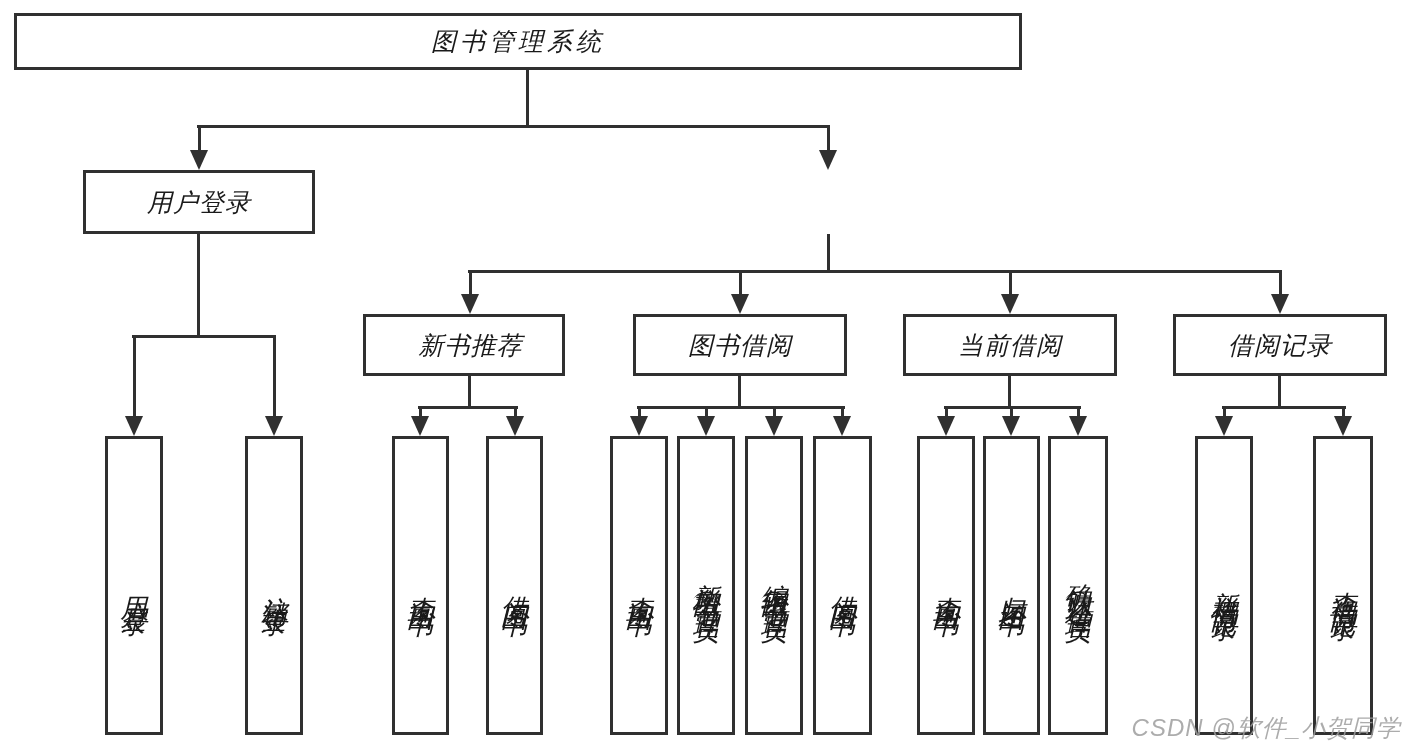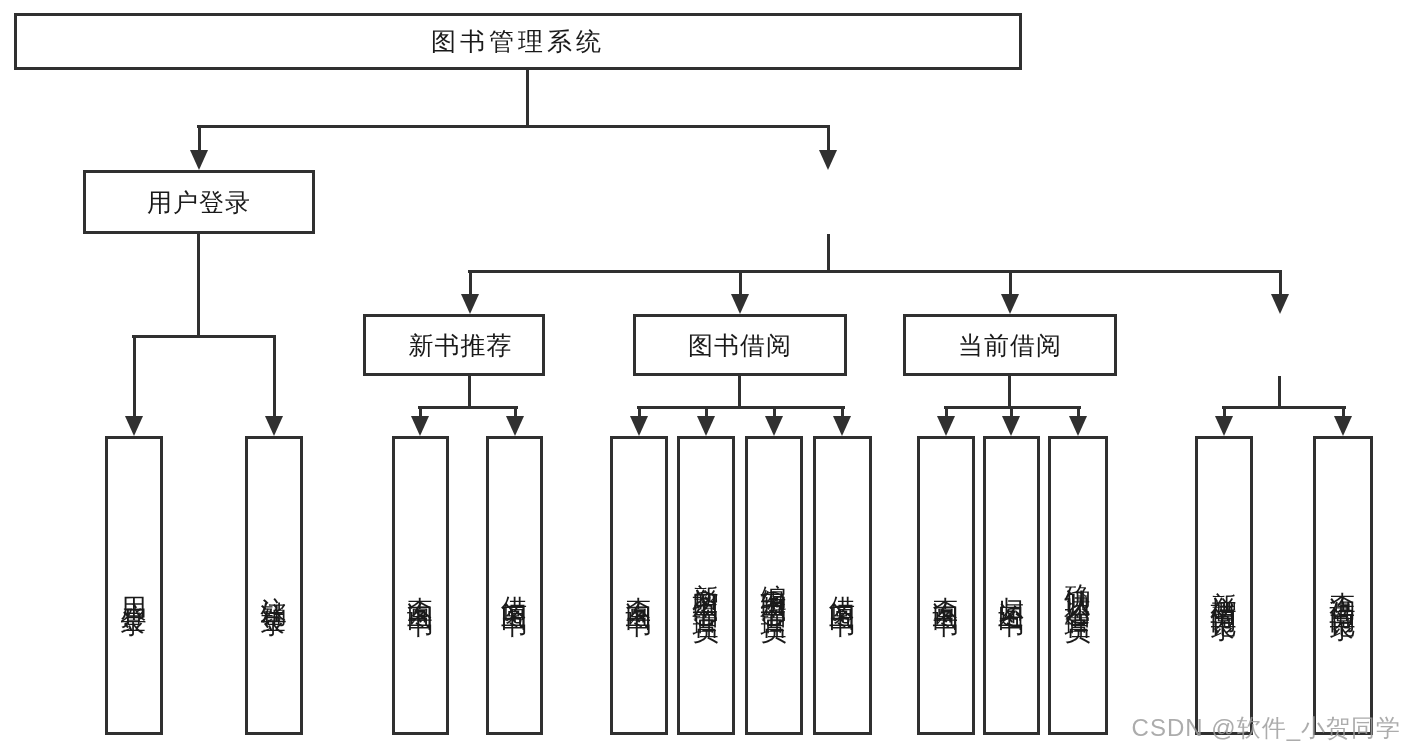--- a/index.html
+++ b/index.html
@@ -2,21 +2,21 @@
 <html><head>
 <meta charset="utf-8">
 <style>
   :root{
     --line:#303030;
     --text:#1a1a1a;
     --bg:#ffffff;
   }
   html,body{margin:0;padding:0;background:var(--bg);}
   body{font-family:"Liberation Sans","DejaVu Sans",sans-serif;}
-  .canvas{position:relative;width:1405px;height:747px;background:var(--bg);overflow:hidden;}
+  .canvas{position:relative;width:1405px;height:747px;background:var(--bg);overflow:hidden;font-style:italic;}
 
   
   .box{position:absolute;box-sizing:border-box;border:3px solid var(--line);background:#fff;
        display:flex;align-items:center;justify-content:center;}
   .lbl{font-size:25px;color:var(--text);letter-spacing:1px;white-space:nowrap;}
   #n-root .lbl{letter-spacing:4px;}
   .leaf .lbl{writing-mode:vertical-rl;text-orientation:mixed;font-size:26px;letter-spacing:5px;line-height:1;}
 
   
   .hline,.vline{position:absolute;background:var(--line);}
@@ -27,21 +27,21 @@
   .arrow{position:absolute;width:18px;}
   .arrow::before{content:"";position:absolute;left:7.5px;top:0;bottom:16px;width:3px;background:var(--line);}
   .arrow::after{content:"";position:absolute;left:0;bottom:0;width:0;height:0;
                 border-left:9px solid transparent;border-right:9px solid transparent;
                 border-top:20px solid var(--line);}
 
   
   #n-root {left:14px;  top:13px;  width:1008px; height:57px;}
   #n-l2a  {left:83px;  top:170px; width:232px;  height:64px;}
   #n-l2b  {left:712px; top:170px; width:233px;  height:64px;}
-  #n-l3a  {left:363px; top:314px; width:182px;  height:62px;padding-left:13px;}
+  #n-l3a  {left:363px; top:314px; width:202px;  height:62px;padding-left:13px;}
   #n-l3b  {left:633px; top:314px; width:214px;  height:62px;}
   #n-l3c  {left:903px; top:314px; width:214px;  height:62px;}
   #n-l3d  {left:1173px;top:314px; width:214px;  height:62px;}
 
   .leaf{top:436px;height:299px;}
   #n-p1 {left:105px; width:58px;}
   #n-p2 {left:245px; width:58px;}
   #n-p3 {left:392px; width:57px;}
   #n-p4 {left:486px; width:57px;}
   #n-p5 {left:610px; width:58px;}
@@ -144,20 +144,23 @@
 
   <div class="box" id="n-l3a">
     <span class="lbl">新书推荐</span>
   </div>
   <div class="box" id="n-l3b">
     <span class="lbl">图书借阅</span>
   </div>
   <div class="box" id="n-l3c">
     <span class="lbl">当前借阅</span>
   </div>
+  <div class="box" id="n-l3d">
+    <span class="lbl">借阅记录</span>
+  </div>
 
   <div class="box leaf" id="n-p1">
     <span class="lbl">用户登录</span>
   </div>
   <div class="box leaf" id="n-p2">
     <span class="lbl">注销登录</span>
   </div>
   <div class="box leaf" id="n-p3">
     <span class="lbl">查询图书</span>
   </div>

